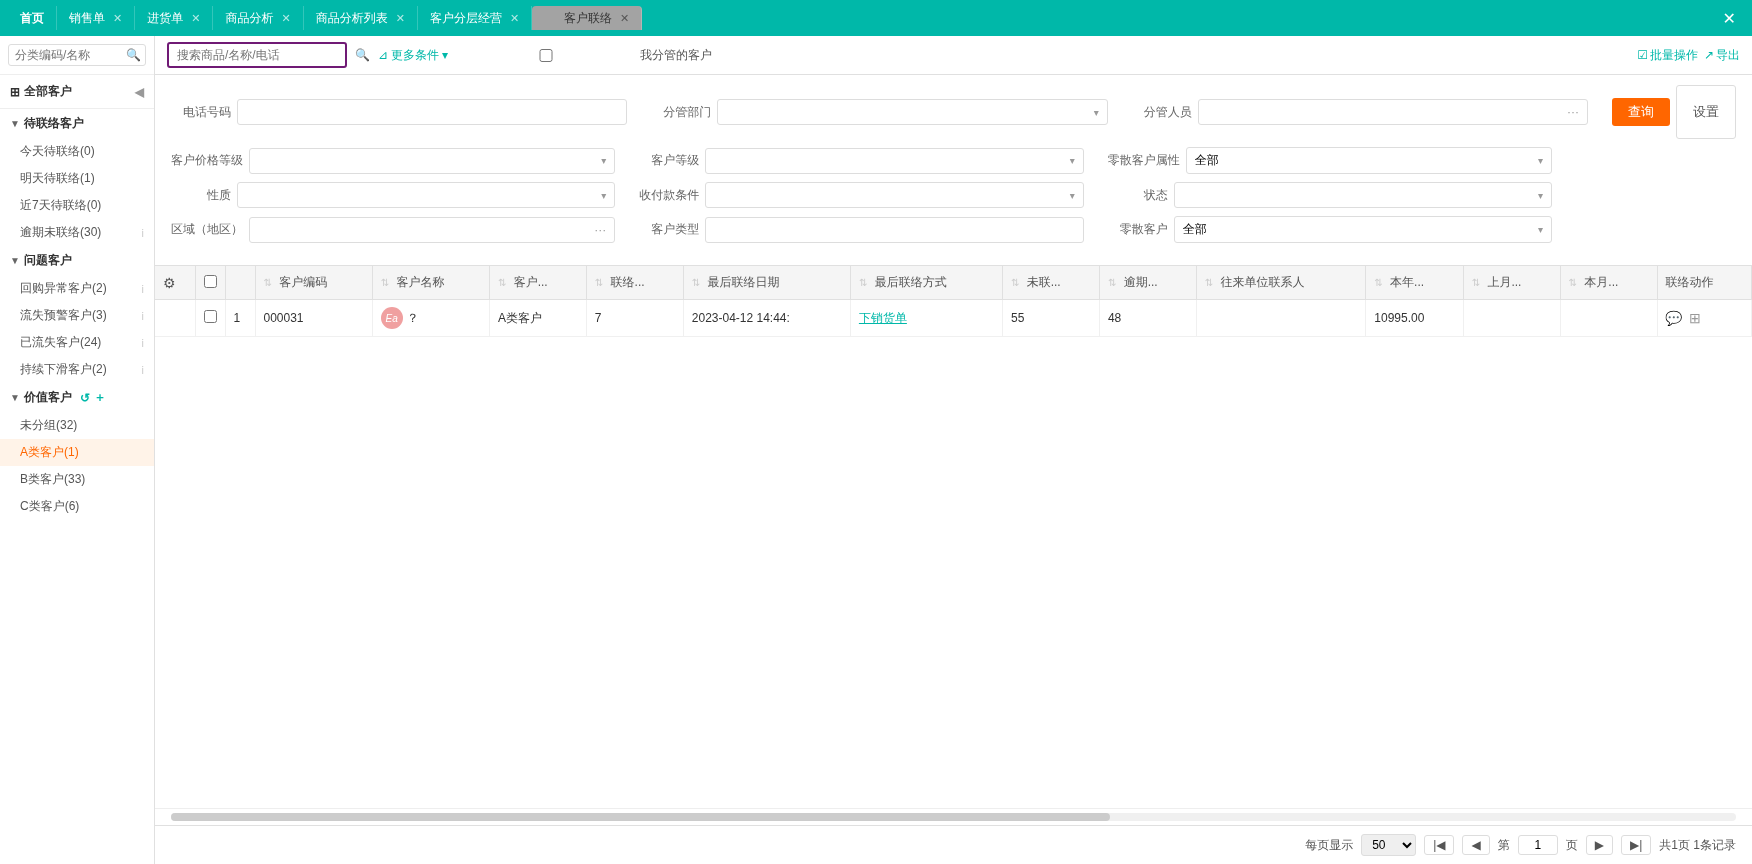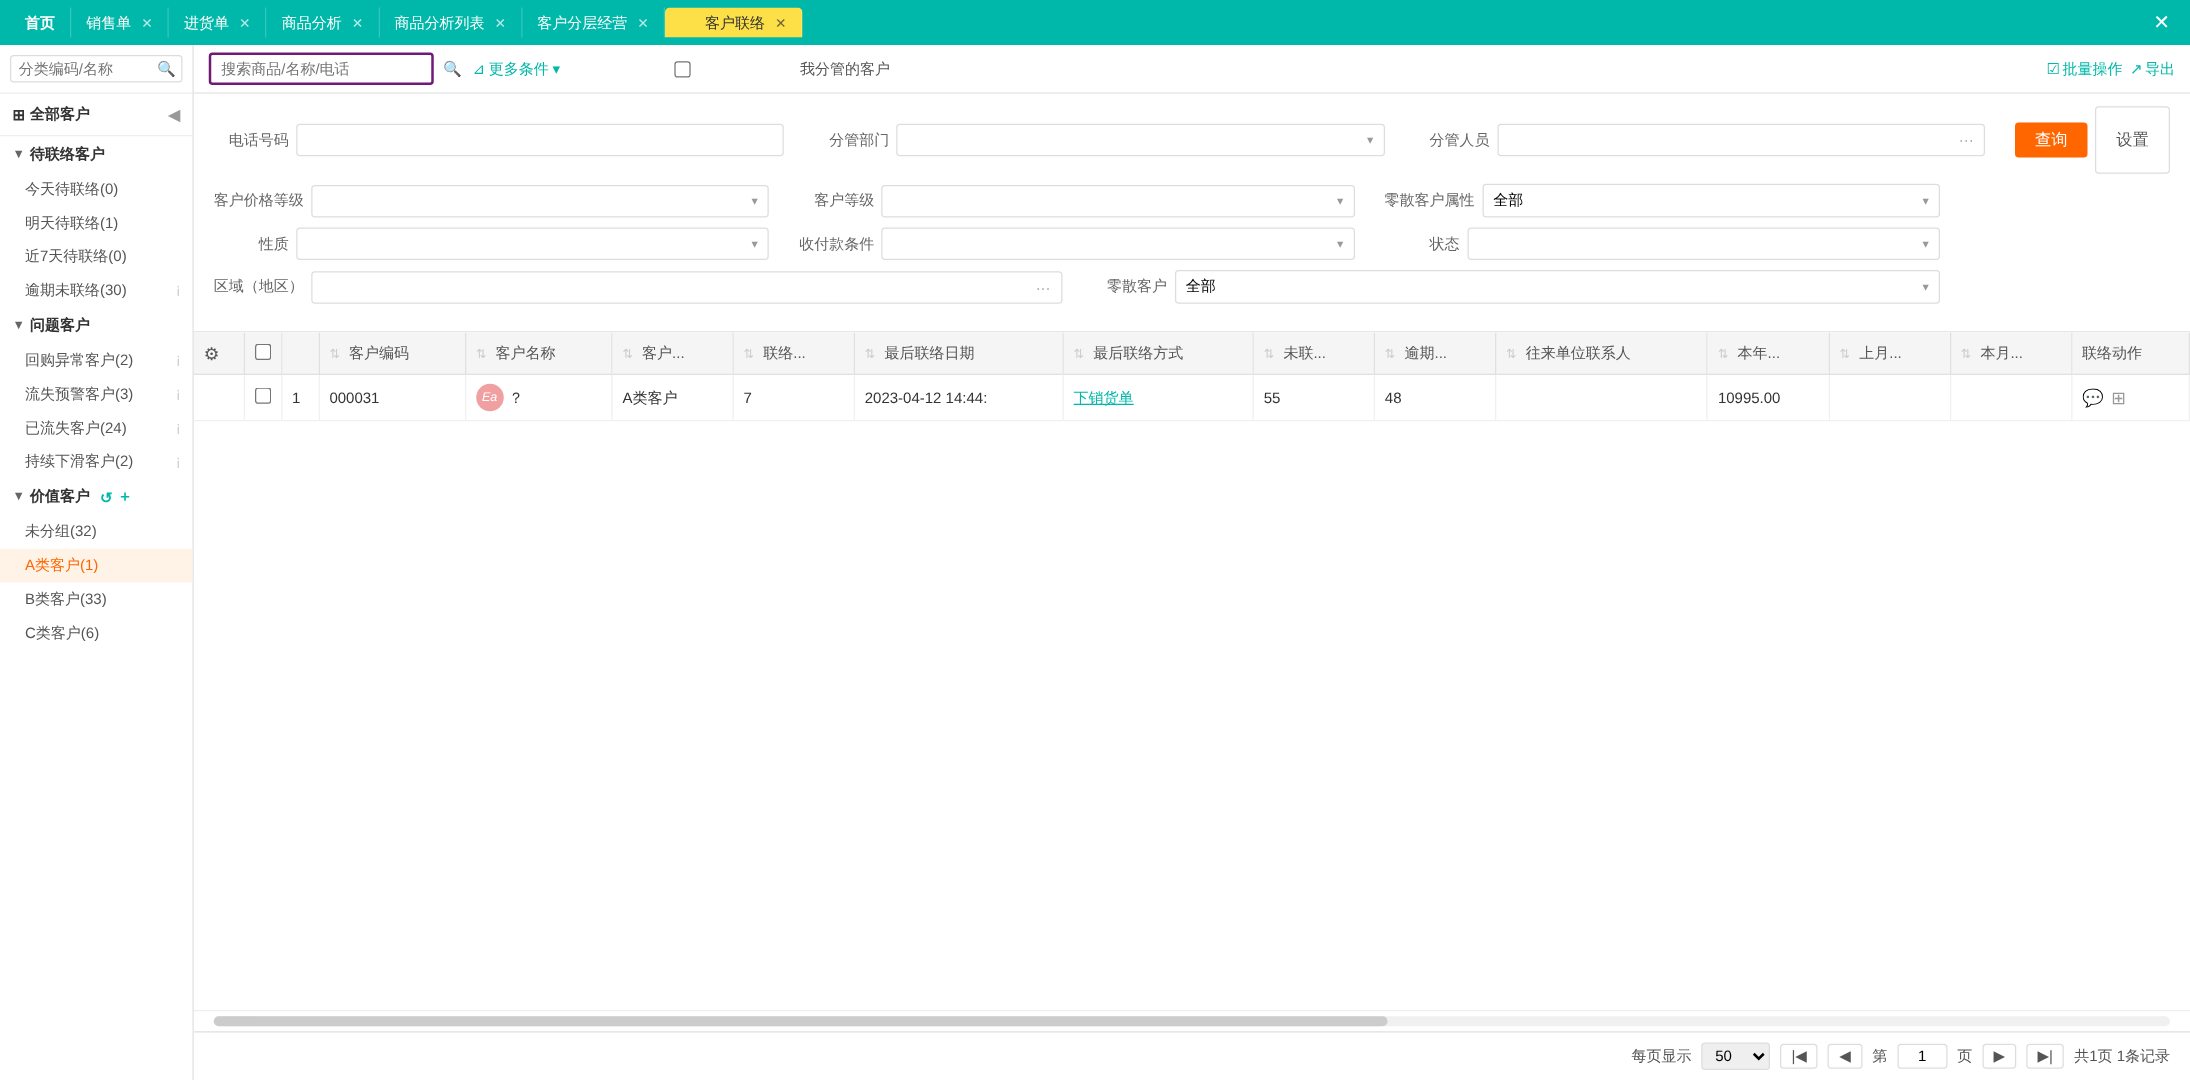--- a/index.html
+++ b/index.html
@@ -12,21 +12,21 @@
       height: 36px; padding: 0 8px;
       color: #fff;
     }
     .top-nav .nav-item {
       display: flex; align-items: center; gap: 4px;
       padding: 0 12px; height: 24px; cursor: pointer;
       color: #fff; white-space: nowrap;
       border-right: 1px solid rgba(255,255,255,0.2);
     }
     .top-nav .nav-item.active {
-      background: #fde047; color: #333;
+      background: #a3a3a3; color: #333;
       border-radius: 4px 4px 0 0;
       padding-left: 32px;
     }
     .top-nav .nav-item .close-btn { margin-left: 4px; opacity: 0.7; font-size: 11px; }
     .top-nav .home { font-weight: bold; }
     .top-nav .spacer { flex: 1; }
     .top-nav .global-close { color: #fff; font-size: 16px; cursor: pointer; padding: 0 8px; }
 
     
     .main-area { display: flex; height: calc(864px - 36px); }
@@ -422,20 +422,24 @@
         <div style="width: 160px;"></div>
       </div>
 
       <div class="adv-filter-row">
         <div class="filter-group">
           <span class="filter-label">区域（地区）</span>
           <div class="filter-input">
             <span></span>
               <span class="dots">···</span>
           </div>
+        </div>
+        <div class="filter-group">
+          <span class="filter-label">客户类型</span>
+          <div class="filter-input"></div>
         </div>
         <div class="filter-group">
           <span class="filter-label">零散客户</span>
           <div class="filter-input">
             <span>全部</span>
             <span class="arrow-down">▾</span>
           </div>
         </div>
         <div style="width: 160px;"></div>
       </div>

